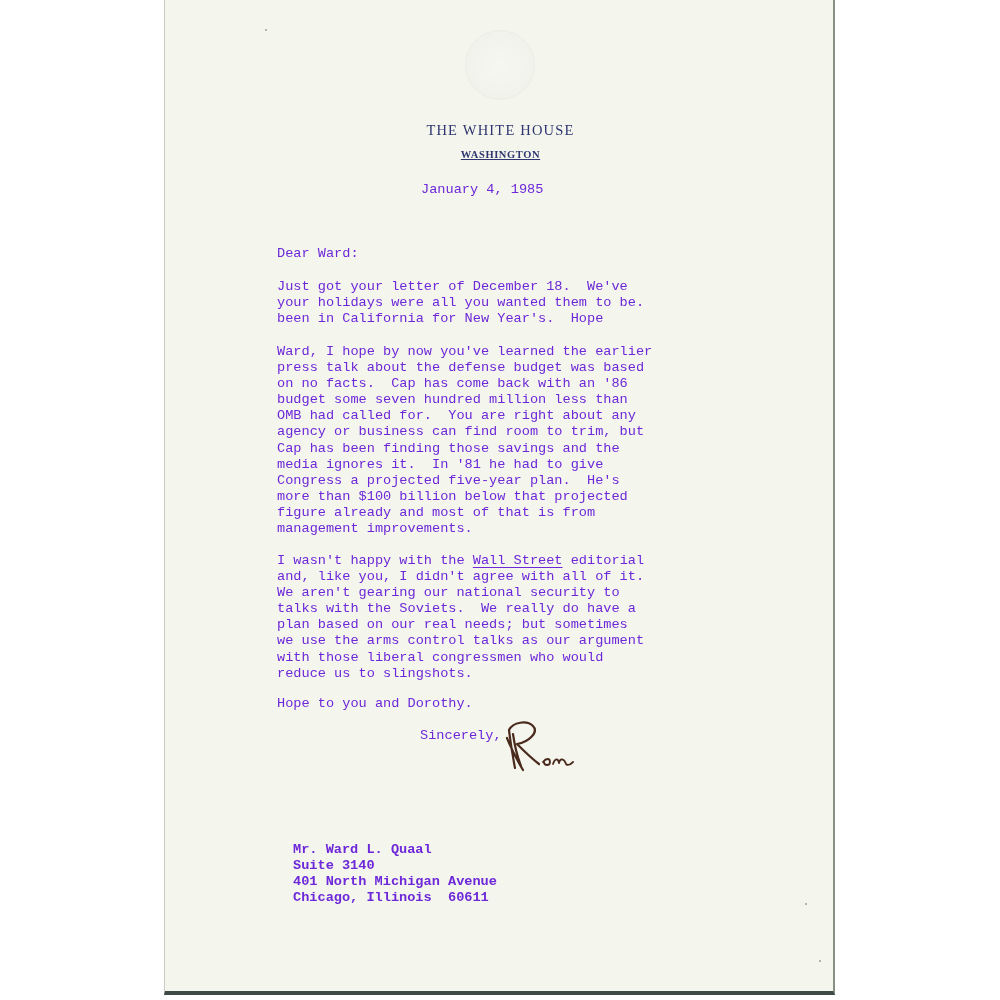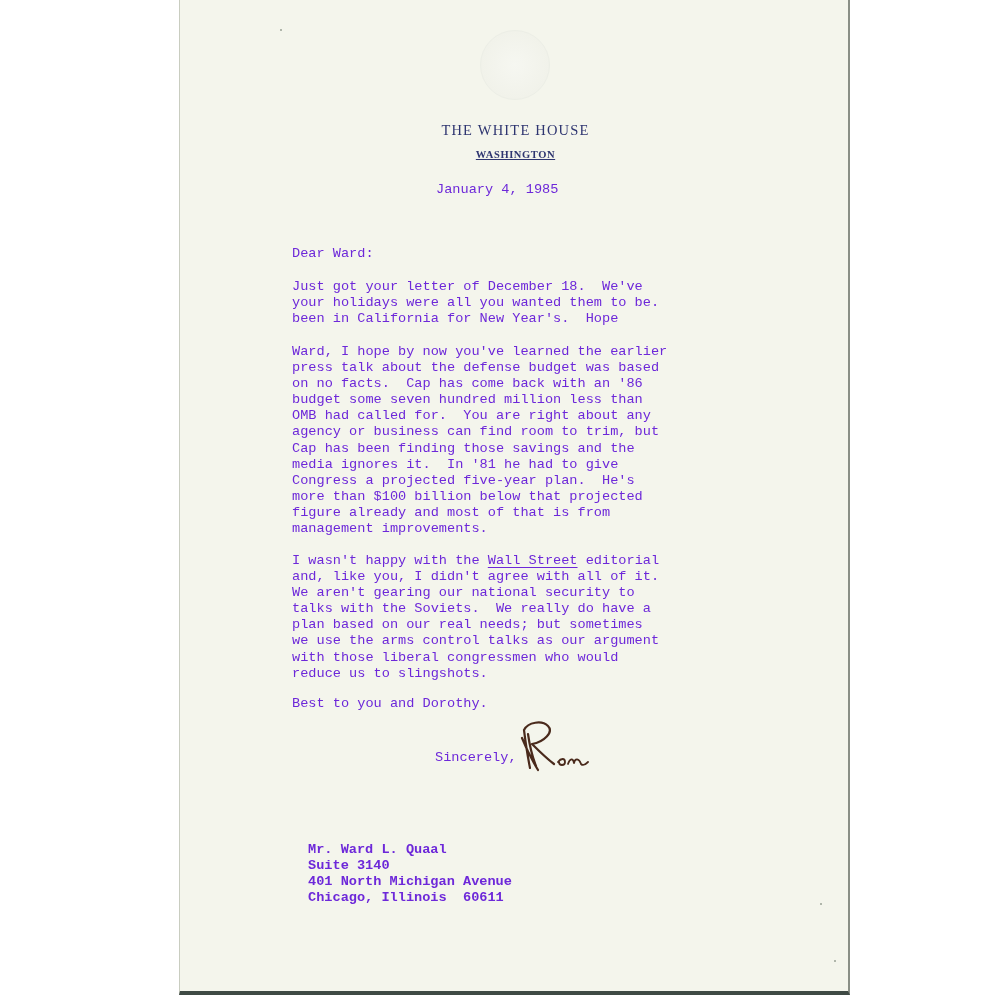--- a/index.html
+++ b/index.html
@@ -14,21 +14,20 @@
       position: absolute;
       left: 164px;
       top: 0;
       width: 671px;
       height: 995px;
       background: #f4f5ec;
       border-left: 1px solid #c9cdc0;
       border-right: 2px solid #8a8f86;
       border-bottom: 4px solid #3f4a44;
       box-sizing: border-box;
-      margin-left: 15px;
     }
     .seal {
       position: absolute;
       left: 300px;
       top: 30px;
       width: 68px;
       height: 68px;
       border-radius: 50%;
       border: 1px solid #eceee6;
       background: radial-gradient(circle, #f6f7f1 0%, #f1f2ea 70%, #f3f4ec 100%);
@@ -60,21 +59,21 @@
       line-height: 16.1px;
       color: #6d28d9;
       white-space: pre;
     }
     .date { left: 256px; top: 182px; }
     .salutation { left: 112px; top: 246px; }
     .para1 { left: 112px; top: 279px; }
     .para2 { left: 112px; top: 344px; }
     .para3 { left: 112px; top: 553px; }
     .closing-line { left: 112px; top: 696px; }
-    .signoff { left: 255px; top: 750px; }
+    .signoff { left: 255px; top: 728px; }
     .address { left: 128px; top: 842px; font-weight: bold; }
     .underline {
       text-decoration: underline;
       text-decoration-thickness: 1px;
       text-underline-offset: 3px;
     }
     .signature {
       position: absolute;
       left: 338px;
       top: 718px;
@@ -101,21 +100,21 @@
   <div class="typed date">January 4, 1985</div>
 
   <div class="typed salutation">Dear Ward:</div>
 
   <div class="typed para1"><div>Just got your letter of December 18.  We've</div><div>your holidays were all you wanted them to be.</div><div>been in California for New Year's.  Hope</div></div>
 
   <div class="typed para2"><div>Ward, I hope by now you've learned the earlier</div><div>press talk about the defense budget was based</div><div>on no facts.  Cap has come back with an '86</div><div>budget some seven hundred million less than</div><div>OMB had called for.  You are right about any</div><div>agency or business can find room to trim, but</div><div>Cap has been finding those savings and the</div><div>media ignores it.  In '81 he had to give</div><div>Congress a projected five-year plan.  He's</div><div>more than $100 billion below that projected</div><div>figure already and most of that is from</div><div>management improvements.</div></div>
 
   <div class="typed para3"><div><span>I wasn't happy with the </span><span class="underline">Wall Street</span><span> editorial</span></div><div>and, like you, I didn't agree with all of it.</div><div>We aren't gearing our national security to</div><div>talks with the Soviets.  We really do have a</div><div>plan based on our real needs; but sometimes</div><div>we use the arms control talks as our argument</div><div>with those liberal congressmen who would</div><div>reduce us to slingshots.</div></div>
 
-  <div class="typed closing-line">Best to you and Dorothy.</div>
+  <div class="typed closing-line">Hope to you and Dorothy.</div>
 
   <div class="typed signoff">Sincerely,</div>
 
   <svg class="signature" viewBox="0 0 80 60" aria-label="Ron">
     <path d="M6 12 C 8 28, 10 40, 12 50 M6 12 C 10 4, 24 2, 30 8 C 36 14, 26 24, 14 26 C 20 32, 28 40, 36 46 M10 16 C 12 30, 14 38, 18 48 M4 20 C 8 30, 14 42, 20 52" fill="none" stroke="#4a2a1c" stroke-width="2.2" stroke-linecap="round" stroke-linejoin="round"></path>
     <path d="M40 44 C 43 40, 47 40, 47 44 C 47 48, 41 48, 41 44 M50 46 C 52 40, 55 40, 56 45 C 57 40, 61 40, 63 46 C 65 48, 68 46, 70 44" fill="none" stroke="#4a2a1c" stroke-width="1.8" stroke-linecap="round" stroke-linejoin="round"></path>
   </svg>
 
   <div class="typed address"><div>Mr. Ward L. Quaal</div><div>Suite 3140</div><div>401 North Michigan Avenue</div><div>Chicago, Illinois  60611</div></div>
 

